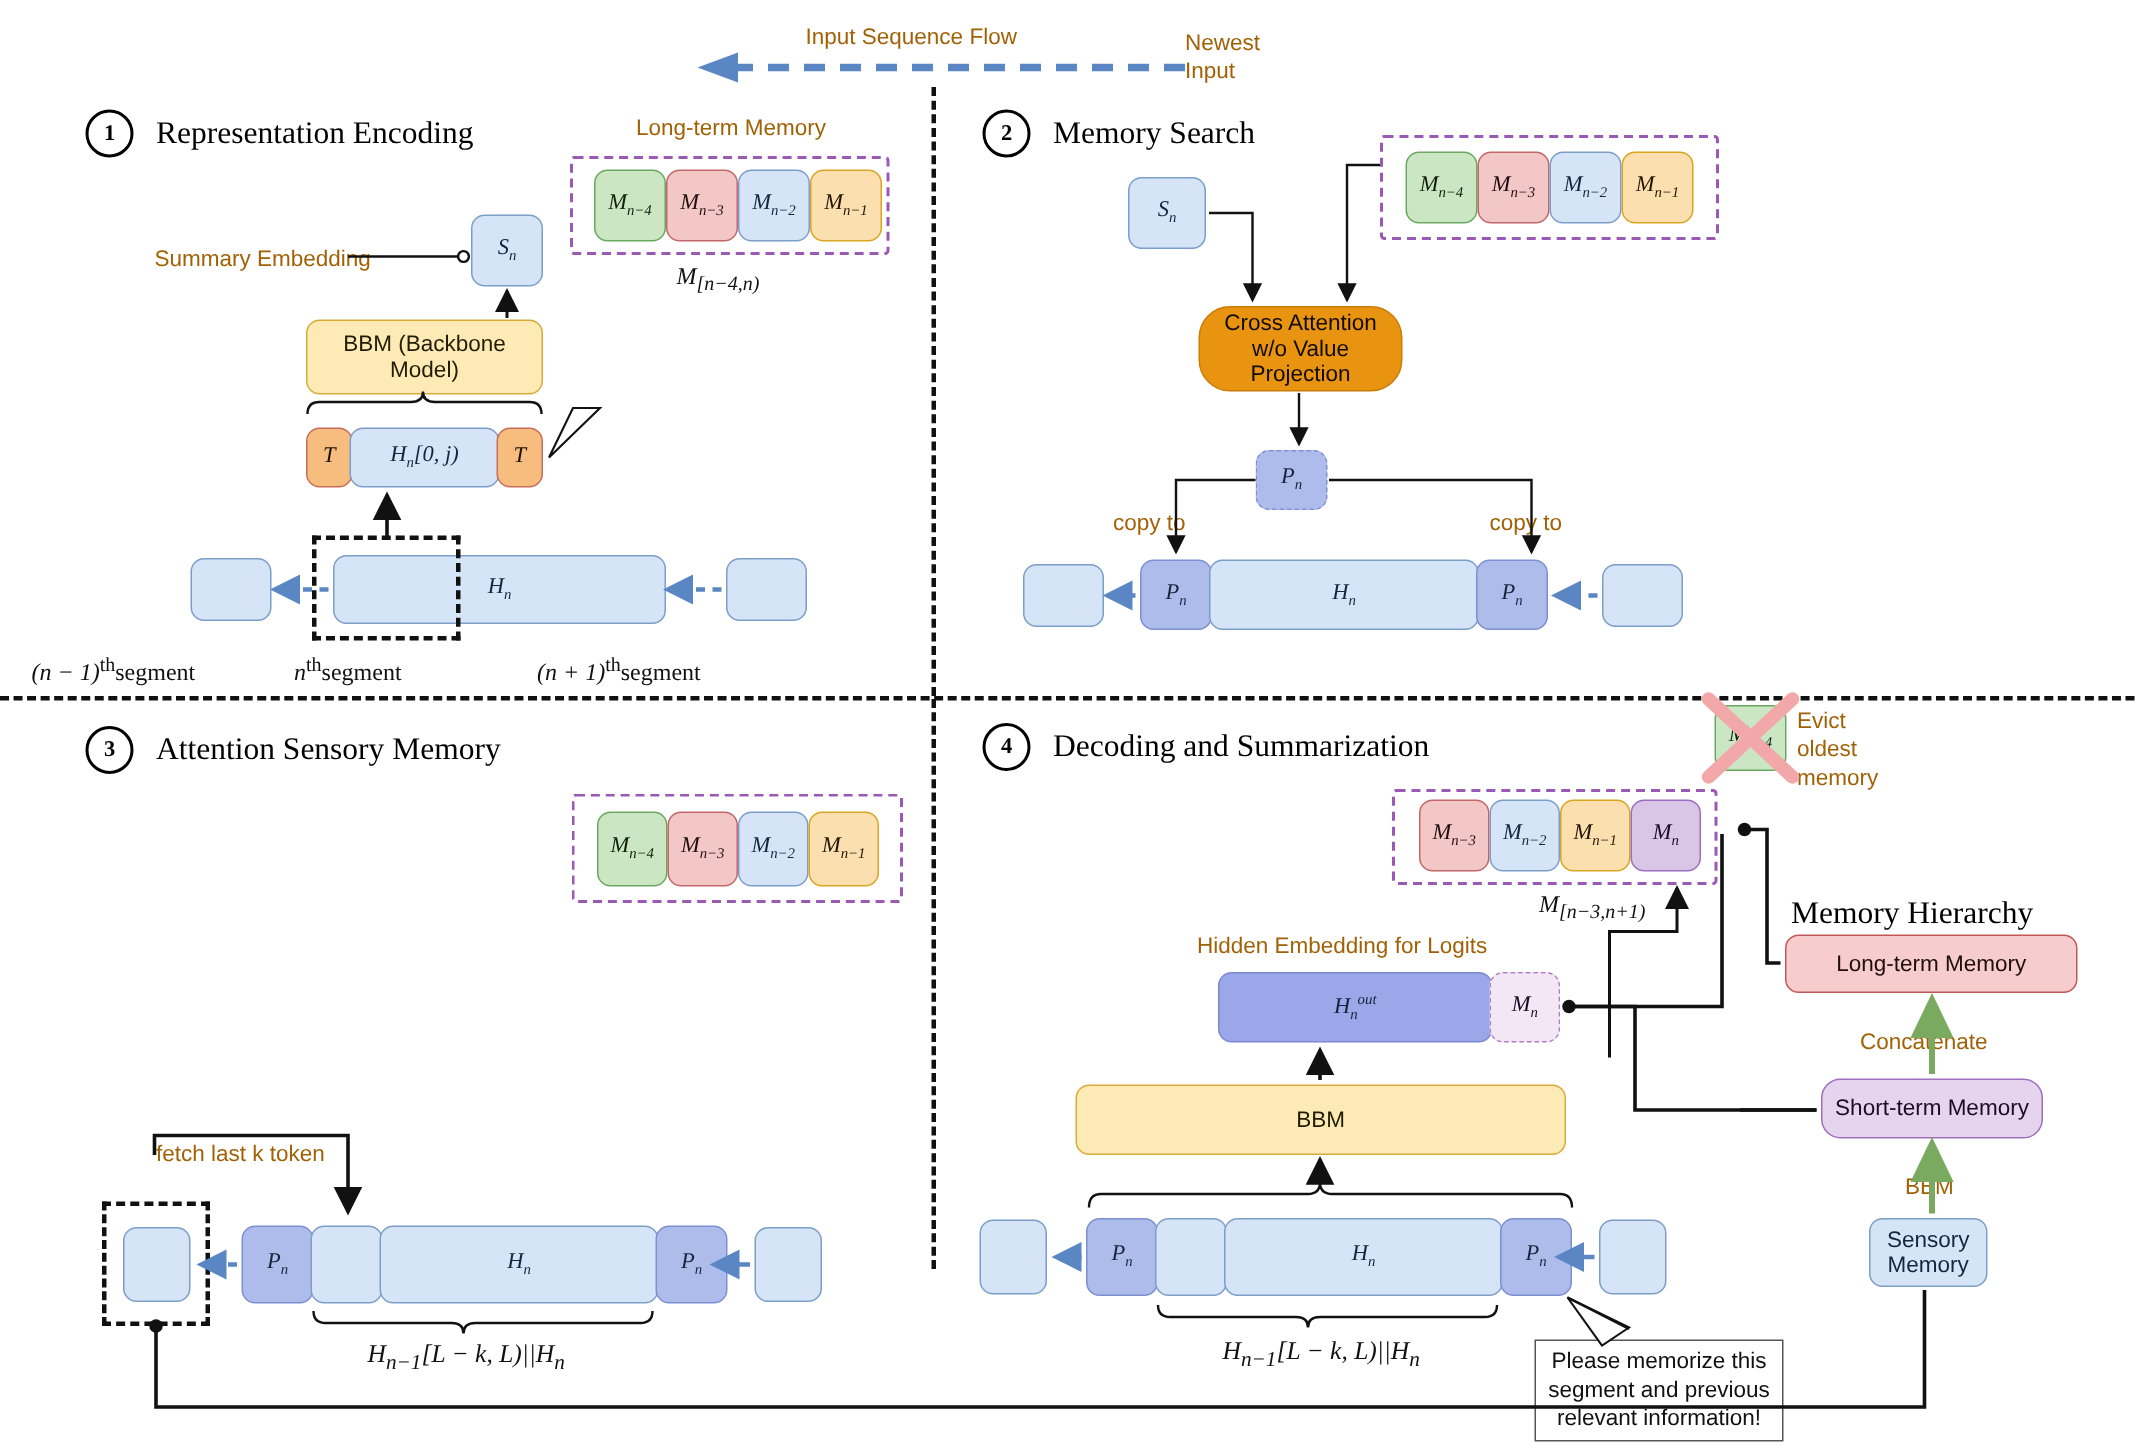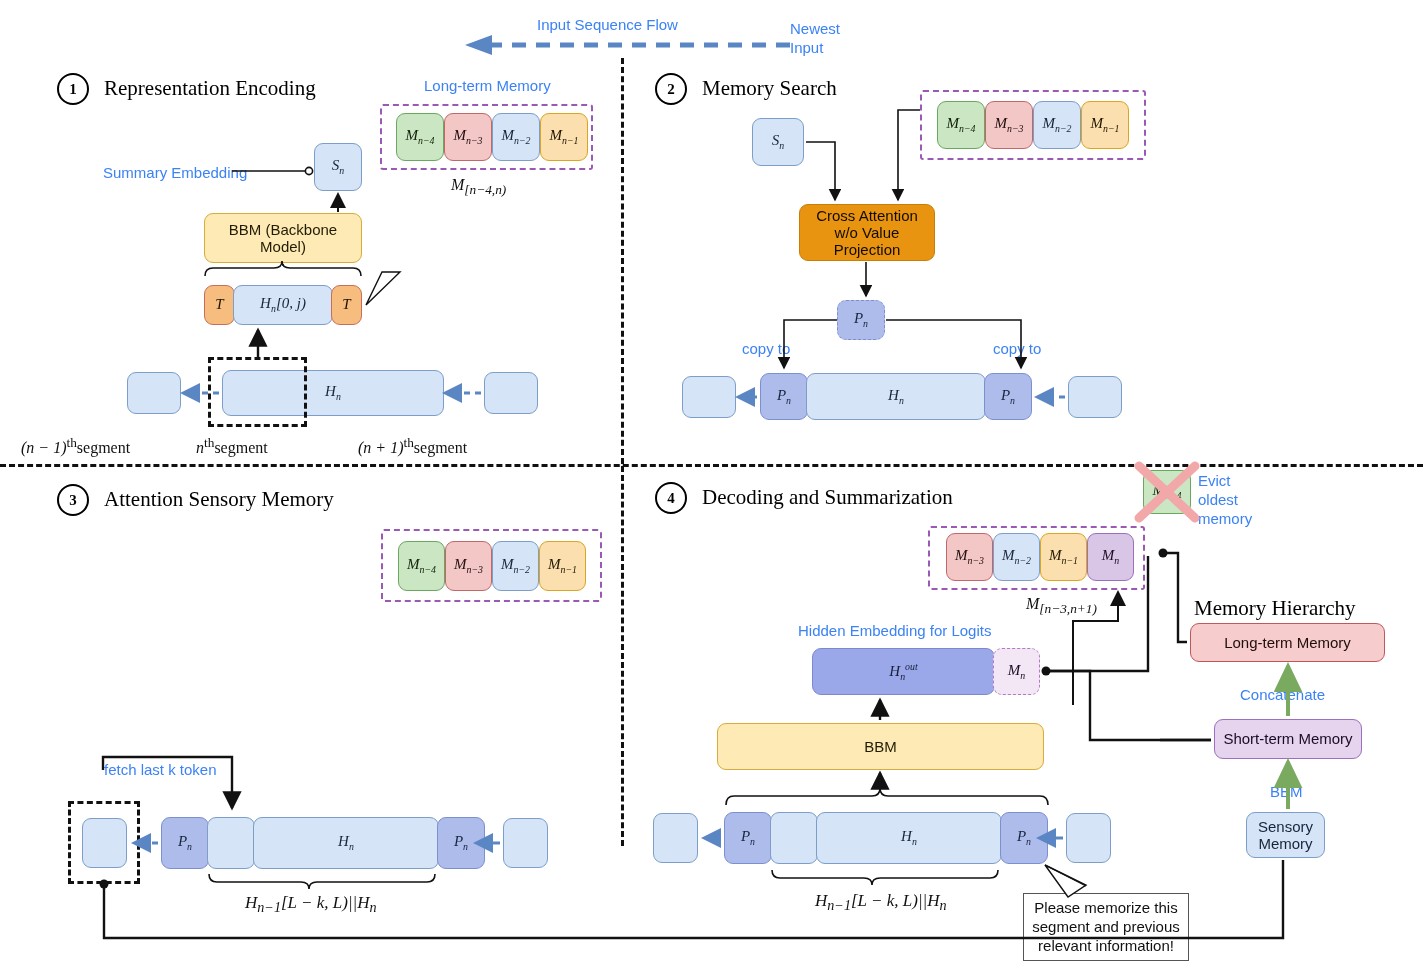--- a/index.html
+++ b/index.html
@@ -8,41 +8,41 @@
   .stage{position:absolute;left:0;top:0;width:1423px;height:964px;}
 
   
   .node{position:absolute;box-sizing:border-box;display:flex;align-items:center;
         justify-content:center;text-align:center;border-radius:9px;border:1.6px solid #888;
         font-size:15px;line-height:1.15;}
   .blue{background:#d6e4f7;border-color:#7c9ec9;color:#17243b;}
   .blue-deep{background:#aebcec;border-color:#7c8fd0;color:#17243b;}
   .blue-deeper{background:#9aa7e8;border-color:#7d88cf;color:#16203a;}
   .yellow{background:#fdeab4;border-color:#d9ab38;color:#221c05;}
-  .orange{background:#e89410;border-color:#c97d07;color:#120c00;}
+  .orange{background:#e89410;border-color:#c97d07;color:#120c00;border-radius:21px;}
   .tan{background:#f6bd7e;border-color:#c96d5a;color:#1d1205;}
   .green{background:#cbe6c3;border-color:#6aa85f;color:#122009;}
   .red{background:#f3c7c6;border-color:#c1676a;color:#200d0d;}
   .amber{background:#fbdfae;border-color:#daa520;color:#201602;}
   .purple{background:#d9c6e6;border-color:#9b6fbf;color:#1a0c24;}
   .purple-lite{background:#f3e6f5;border-color:#b07ac4;color:#1a0c24;}
   .pinkbox{background:#f6cccc;border-color:#c0585a;color:#200d0d;}
   .lilac{background:#e6d3ee;border-color:#9d6fbf;color:#1a0c24;}
   .dashed-b{border-style:dashed;}
 
   
   .memgroup{position:absolute;box-sizing:border-box;border:2px dashed #9b59b6;border-radius:3px;}
   .memrow{position:absolute;display:flex;}
   .memrow .node{position:relative;}
 
   
   .seldash{position:absolute;box-sizing:border-box;border:3px dashed #111;}
 
   
-  .lbl{position:absolute;font-size:15px;color:#3b82f6;white-space:nowrap;}
+  .lbl{position:absolute;font-size:15px;color:#a16207;white-space:nowrap;}
   .mathlbl{position:absolute;font-family:"Liberation Serif",serif;font-style:italic;
            font-size:16px;color:#111;white-space:nowrap;}
   .math{font-family:"Liberation Serif",serif;font-style:italic;}
   .math sub{font-style:italic;font-size:.66em;}
   .math sup{font-style:italic;font-size:.66em;}
   .upr{font-style:normal;}
 
   
   .circnum{position:absolute;width:28px;height:28px;border:2.4px solid #000;border-radius:50%;
            display:flex;align-items:center;justify-content:center;font-weight:bold;font-size:15px;
@@ -268,21 +268,21 @@
     <div>Please memorize this</div>
     <div>segment and previous</div>
     <div>relevant information!</div>
   </div>
 
   <div class="steptitle" style="left:1194px;top:596px;">Memory Hierarchy</div>
   <div class="node pinkbox" style="left:1190px;top:623px;width:195px;height:39px;">
     <span>Long-term Memory</span>
   </div>
   <div class="lbl" style="left:1240px;top:686px;">Concatenate</div>
-  <div class="node lilac" style="left:1214px;top:719px;width:148px;height:40px;">
+  <div class="node lilac" style="left:1214px;top:719px;width:148px;height:40px;border-radius:13px;">
     <span>Short-term Memory</span>
   </div>
   <div class="lbl" style="left:1270px;top:783px;">BBM</div>
   <div class="node blue" style="left:1246px;top:812px;width:79px;height:46px;flex-direction:column;">
     <span>Sensory</span>
     <span>Memory</span>
   </div>
 
   <svg class="overlay" viewBox="0 0 1423 964">
     <defs>

